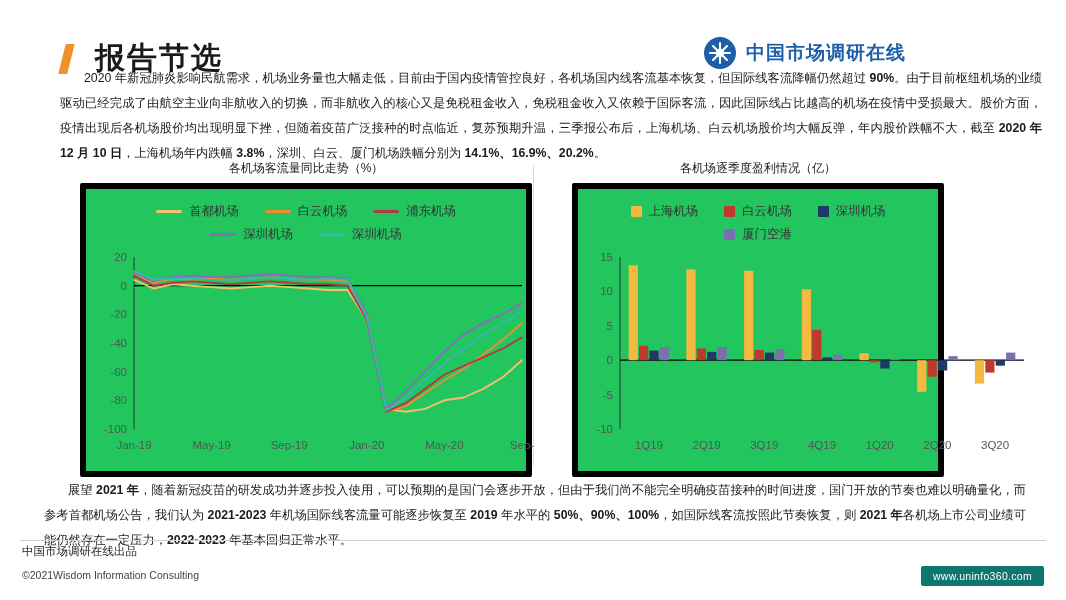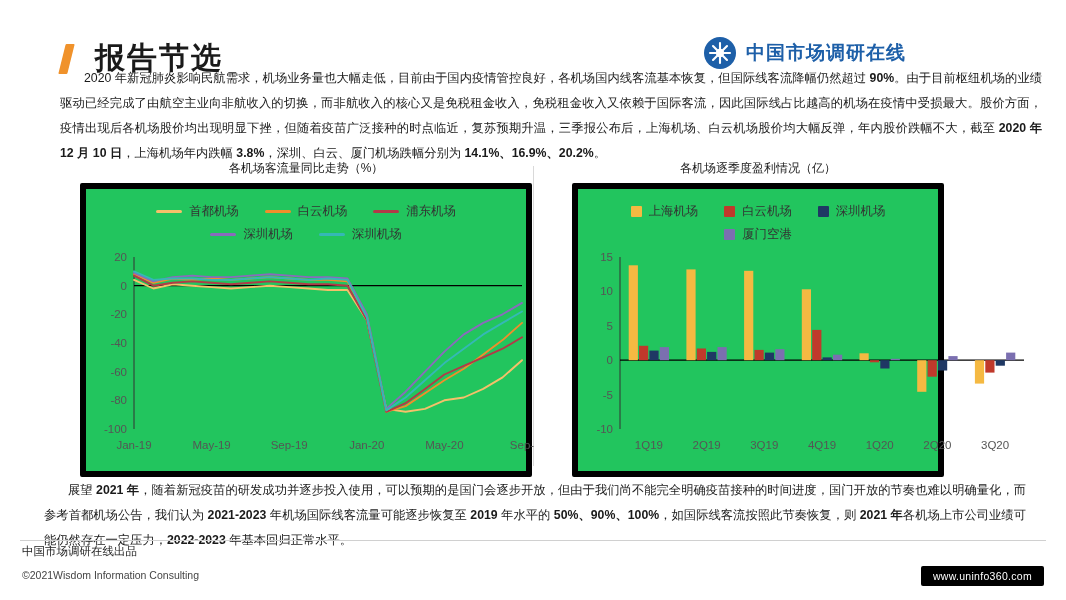--- a/index.html
+++ b/index.html
@@ -50,21 +50,21 @@
   .legend-line{width:26px;height:3px;border-radius:2px;}
   .legend-swatch{width:11px;height:11px;border-radius:1px;}
   .plot{position:relative;}
   svg{display:block;}
 
   
   .footer-line{position:absolute;left:20px;top:540px;width:1026px;height:1px;background:#d0d0d0;}
   .footer-cn{position:absolute;left:22px;top:544px;font-size:11.5px;font-weight:normal;color:#222;}
   .footer-en{position:absolute;left:22px;top:569px;font-size:10.5px;color:#444;}
   .footer-pill{
-    position:absolute;right:22px;top:566px;background:#000000;color:#fff;
+    position:absolute;right:22px;top:566px;background:#0f766e;color:#fff;
     font-size:10.5px;padding:4px 12px;border-radius:2px;letter-spacing:.3px;
   }
 </style>
 </head>
 <body>
 
 <div class="page">
 
   <div class="header">
     <div class="accent-bar"></div>

